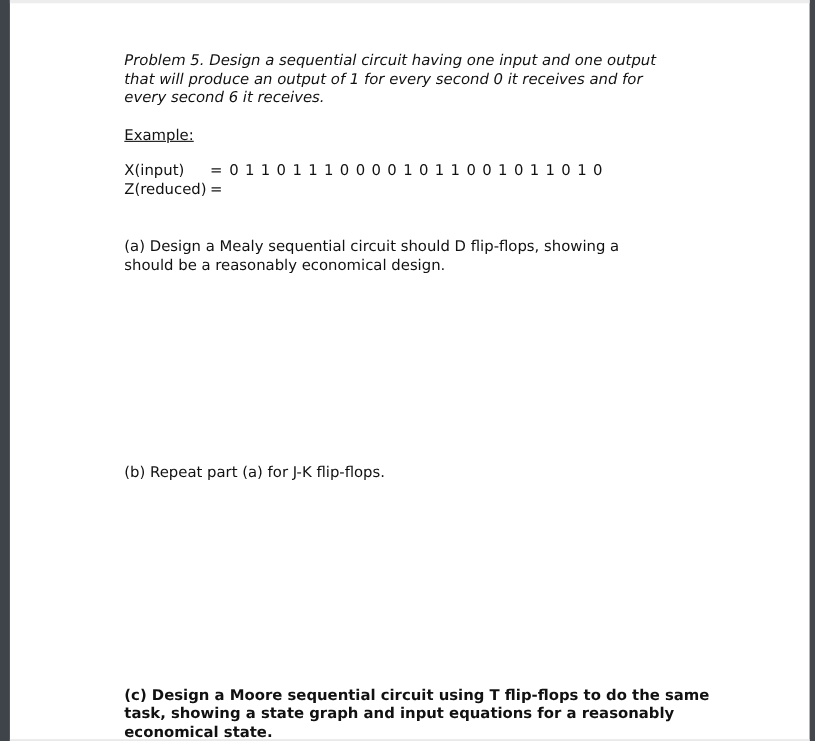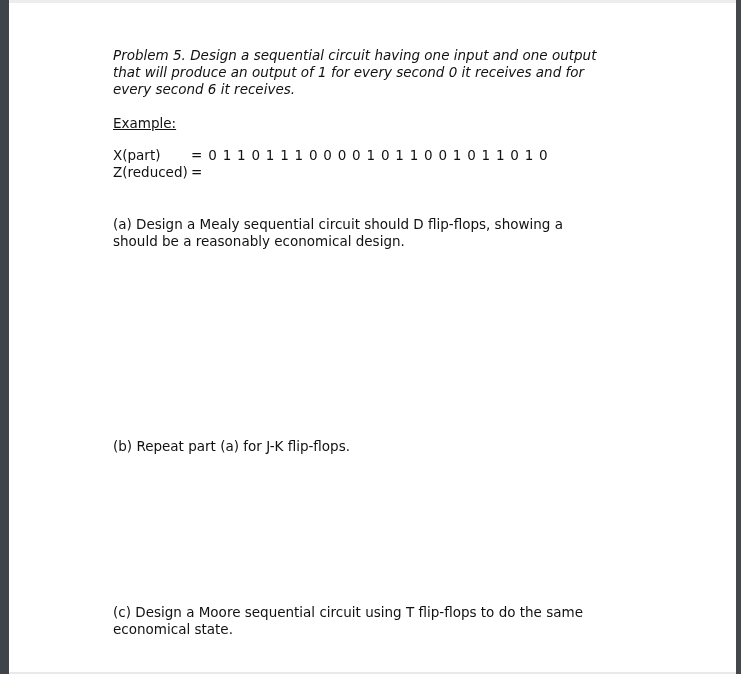--- a/index.html
+++ b/index.html
@@ -28,22 +28,22 @@
     position: absolute;
     left: 113px;
     font-size: 13.5px;
     line-height: 17px;
     white-space: nowrap;
   }
   .block-problem { top: 47px; font-style: italic; }
   .block-example { top: 115px; text-decoration: underline; }
   .block-seq     { top: 147px; }
   .block-a       { top: 216px; }
-  .block-b       { top: 422px; margin-top: 16px; }
-  .block-c       { top: 604px; }
+  .block-b       { top: 422px; }
+  .block-c       { top: 624px; font-weight: bold; }
 
   .seq-row {
     display: flex;
     align-items: baseline;
     height: 17px;
   }
   .seq-label {
     display: inline-block;
     width: 78px;
     flex: 0 0 78px;
@@ -68,37 +68,38 @@
   <div class="text-block block-problem">
     <div>Problem 5. Design a sequential circuit having one input and one output</div>
     <div>that will produce an output of 1 for every second 0 it receives and for</div>
     <div>every second 6 it receives.</div>
   </div>
 
   <div class="text-block block-example">Example:</div>
 
   <div class="text-block block-seq">
     <div class="seq-row">
-      <span class="seq-label">X(part)</span>
+      <span class="seq-label">X(input)</span>
       <span class="seq-eq">=</span>
       <span class="seq-values">0 1 1 0 1 1 1 0 0 0 0 1 0 1 1 0 0 1 0 1 1 0 1 0</span>
     </div>
     <div class="seq-row">
       <span class="seq-label">Z(reduced)</span>
       <span class="seq-eq">=</span>
     </div>
   </div>
 
   <div class="text-block block-a">
     <div>(a) Design a Mealy sequential circuit should D flip-flops, showing a</div>
     <div>should be a reasonably economical design.</div>
   </div>
 
   <div class="text-block block-b">
     <div>(b) Repeat part (a) for J-K flip-flops.</div>
   </div>
 
   <div class="text-block block-c">
     <div>(c) Design a Moore sequential circuit using T flip-flops to do the same</div>
+    <div>task, showing a state graph and input equations for a reasonably</div>
     <div>economical state.</div>
   </div>
 
 </div>
 
 </body></html>

